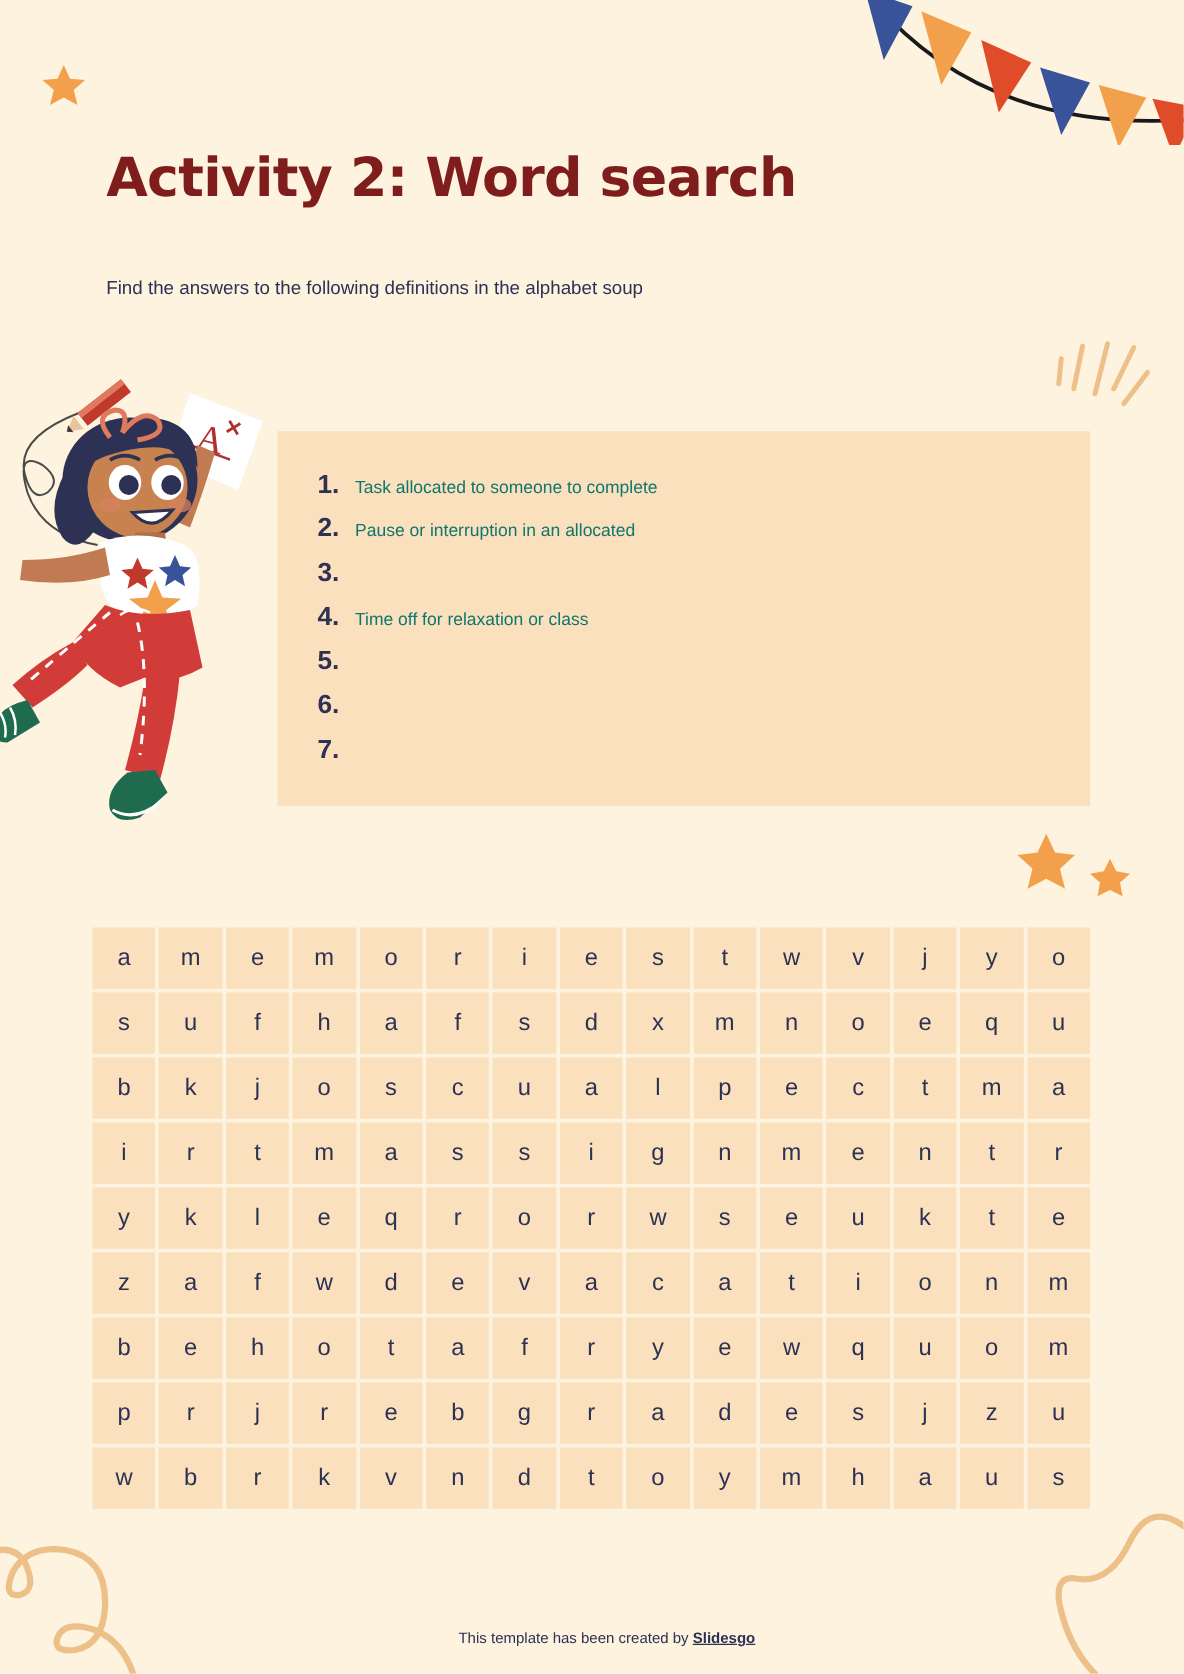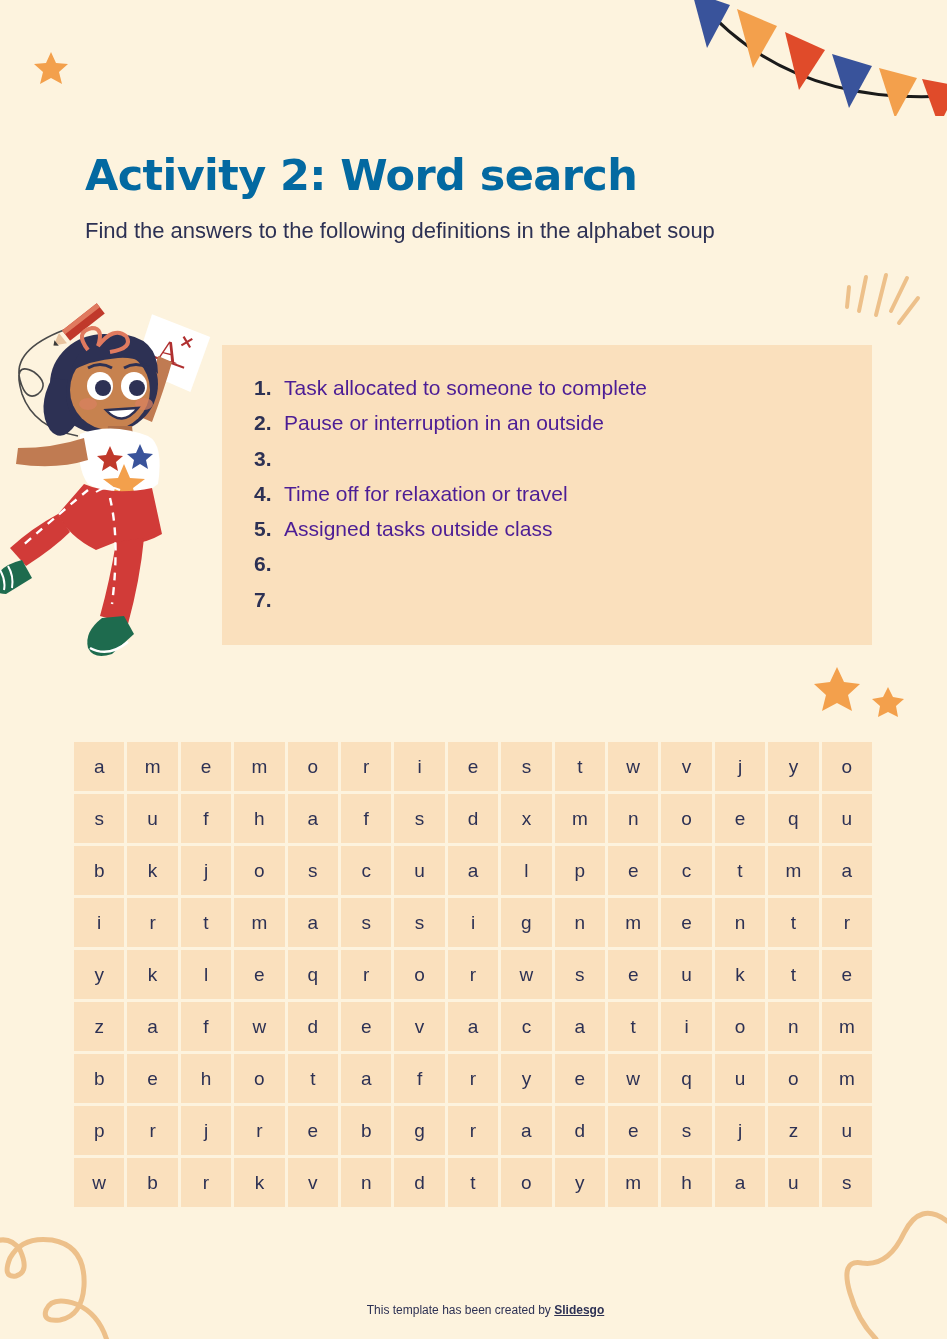--- a/index.html
+++ b/index.html
@@ -47,31 +47,30 @@
 
   
   .page-title {
     position: absolute;
     left: 85px;
     top: 118px;
     font-family: "DejaVu Sans", sans-serif;
     font-weight: 700;
     font-size: 43px;
     letter-spacing: -0.6px;
-    color: #0369a1;
+    color: #7f1d1d;
     white-space: nowrap;
-    margin-top: 32px;
   }
 
   .subtitle {
     position: absolute;
     left: 85px;
     top: 214px;
     width: 760px;
-    font-size: 22px;
+    font-size: 15px;
     line-height: 34px;
     color: #2D3154;
   }
 
   
   .defs-panel {
     position: absolute;
     left: 222px;
     top: 345px;
     width: 650px;
@@ -94,22 +93,22 @@
 
   .def-num {
     width: 30px;
     flex: 0 0 30px;
     font-size: 21px;
     font-weight: 700;
     color: #2D3154;
   }
 
   .def-text {
-    font-size: 21px;
-    color: #4c1d95;
+    font-size: 14px;
+    color: #0f766e;
     white-space: nowrap;
   }
 
   
   .grid {
     position: absolute;
     left: 74px;
     top: 742px;
     width: 798px;
     display: grid;
@@ -265,32 +264,31 @@
 
   <div class="defs-panel"></div>
 
   <ol class="defs-list" id="defs-list">
       <li class="def-row">
         <span class="def-num">1.</span>
         <span class="def-text">Task allocated to someone to complete</span>
       </li>
       <li class="def-row">
         <span class="def-num">2.</span>
-        <span class="def-text">Pause or interruption in an outside</span>
+        <span class="def-text">Pause or interruption in an allocated</span>
       </li>
       <li class="def-row">
         <span class="def-num">3.</span>
       </li>
       <li class="def-row">
         <span class="def-num">4.</span>
-        <span class="def-text">Time off for relaxation or travel</span>
+        <span class="def-text">Time off for relaxation or class</span>
       </li>
       <li class="def-row">
         <span class="def-num">5.</span>
-        <span class="def-text">Assigned tasks outside class</span>
       </li>
       <li class="def-row">
         <span class="def-num">6.</span>
       </li>
       <li class="def-row">
         <span class="def-num">7.</span>
       </li>
     </ol>
 
   <div class="grid" id="word-grid">

